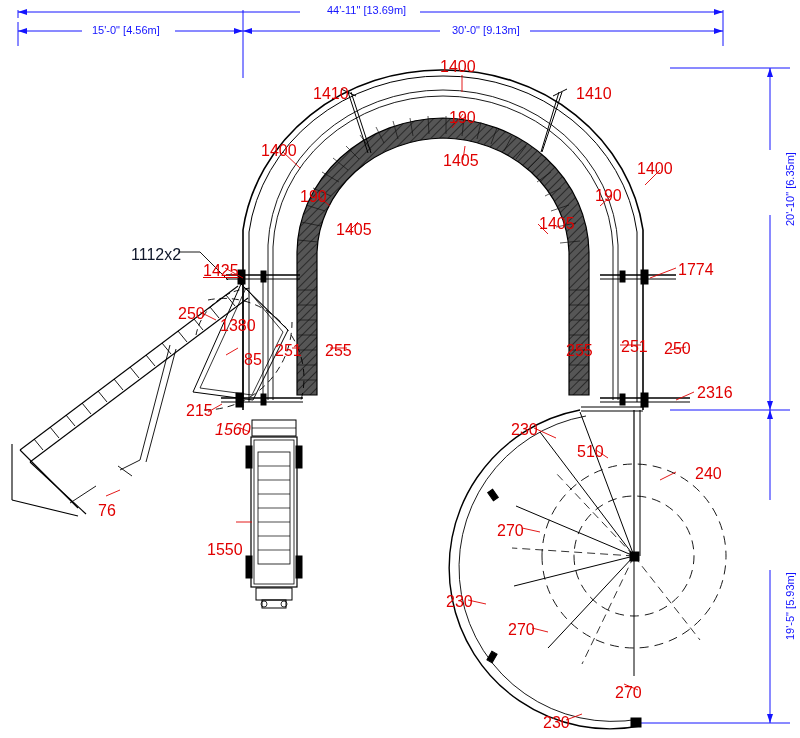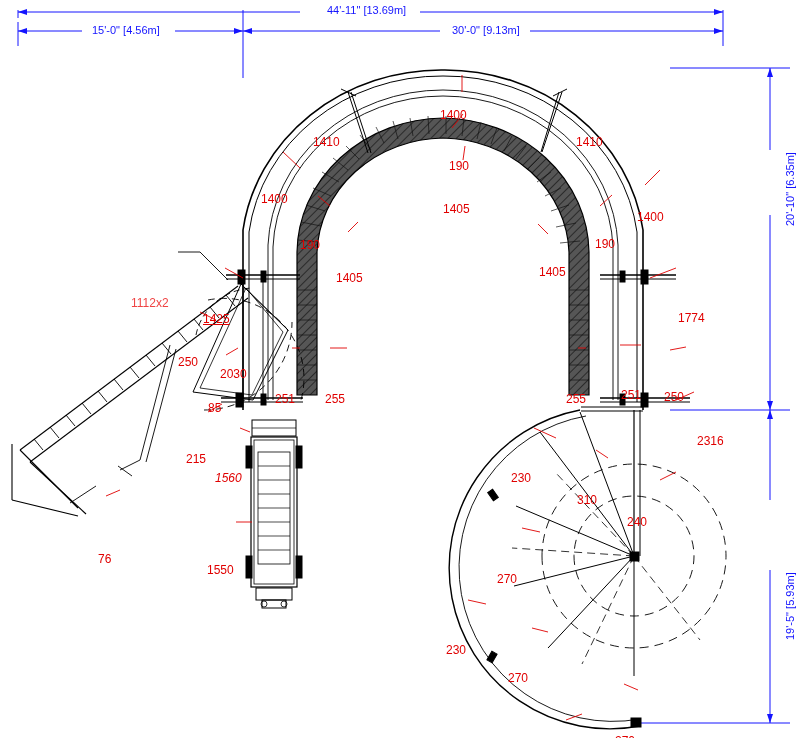--- a/index.html
+++ b/index.html
@@ -35,28 +35,27 @@
     background: #ffffff;
     padding: 0 2px;
     line-height: 12px;
   }
   .dimlabel.vert {
     transform-origin: 0 0;
   }
   .partlabel {
     position: absolute;
     color: #e00000;
-    font-size: 12px;
+    font-size: 16px;
     font-family: "Liberation Sans", sans-serif;
     white-space: nowrap;
     line-height: 12px;
-    margin-top: 48px;
   }
   .partlabel.black {
-    color: #ef4444;
+    color: #0f172a;
   }
 </style>
 </head>
 <body>
 
 <div id="sheet">
 
   <svg class="draw" viewBox="0 0 800 738">
     <defs>
       <pattern id="hatch" width="6" height="6" patternUnits="userSpaceOnUse" patternTransform="rotate(45)">
@@ -346,34 +345,34 @@
   <div class="partlabel" style="left:443px; top:155px;">1405</div>
   <div class="partlabel" style="left:637px; top:163px;">1400</div>
   <div class="partlabel" style="left:300px; top:191px;">190</div>
   <div class="partlabel" style="left:595px; top:190px;">190</div>
   <div class="partlabel" style="left:336px; top:224px;">1405</div>
   <div class="partlabel" style="left:539px; top:218px;">1405</div>
   <div class="partlabel black" style="left:131px; top:249px;">1112x2</div>
   <div class="partlabel" style="left:203px; top:265px;text-decoration:underline;">1425</div>
   <div class="partlabel" style="left:678px; top:264px;">1774</div>
   <div class="partlabel" style="left:178px; top:308px;">250</div>
-  <div class="partlabel" style="left:220px; top:320px;">2030</div>
+  <div class="partlabel" style="left:220px; top:320px;">1380</div>
   <div class="partlabel" style="left:664px; top:343px;">250</div>
-  <div class="partlabel" style="left:208px; top:354px;">85</div>
+  <div class="partlabel" style="left:208px; top:354px;padding-left:36px;">85</div>
   <div class="partlabel" style="left:275px; top:345px;">251</div>
   <div class="partlabel" style="left:325px; top:345px;">255</div>
   <div class="partlabel" style="left:566px; top:345px;">255</div>
   <div class="partlabel" style="left:621px; top:341px;">251</div>
   <div class="partlabel" style="left:697px; top:387px;">2316</div>
   <div class="partlabel" style="left:186px; top:405px;">215</div>
   <div class="partlabel" style="left:215px; top:424px;font-style:italic;">1560</div>
   <div class="partlabel" style="left:511px; top:424px;">230</div>
-  <div class="partlabel" style="left:577px; top:446px;">310</div>
-  <div class="partlabel" style="left:627px; top:468px;">240</div>
+  <div class="partlabel" style="left:577px; top:446px;">510</div>
+  <div class="partlabel" style="left:695px; top:468px;">240</div>
   <div class="partlabel" style="left:98px; top:505px;">76</div>
-  <div class="partlabel" style="left:207px; top:516px;">1550</div>
+  <div class="partlabel" style="left:207px; top:544px;">1550</div>
   <div class="partlabel" style="left:497px; top:525px;">270</div>
   <div class="partlabel" style="left:446px; top:596px;">230</div>
   <div class="partlabel" style="left:508px; top:624px;">270</div>
   <div class="partlabel" style="left:615px; top:687px;">270</div>
   <div class="partlabel" style="left:543px; top:717px;">230</div>
 
 </div>
 
 </body></html>

